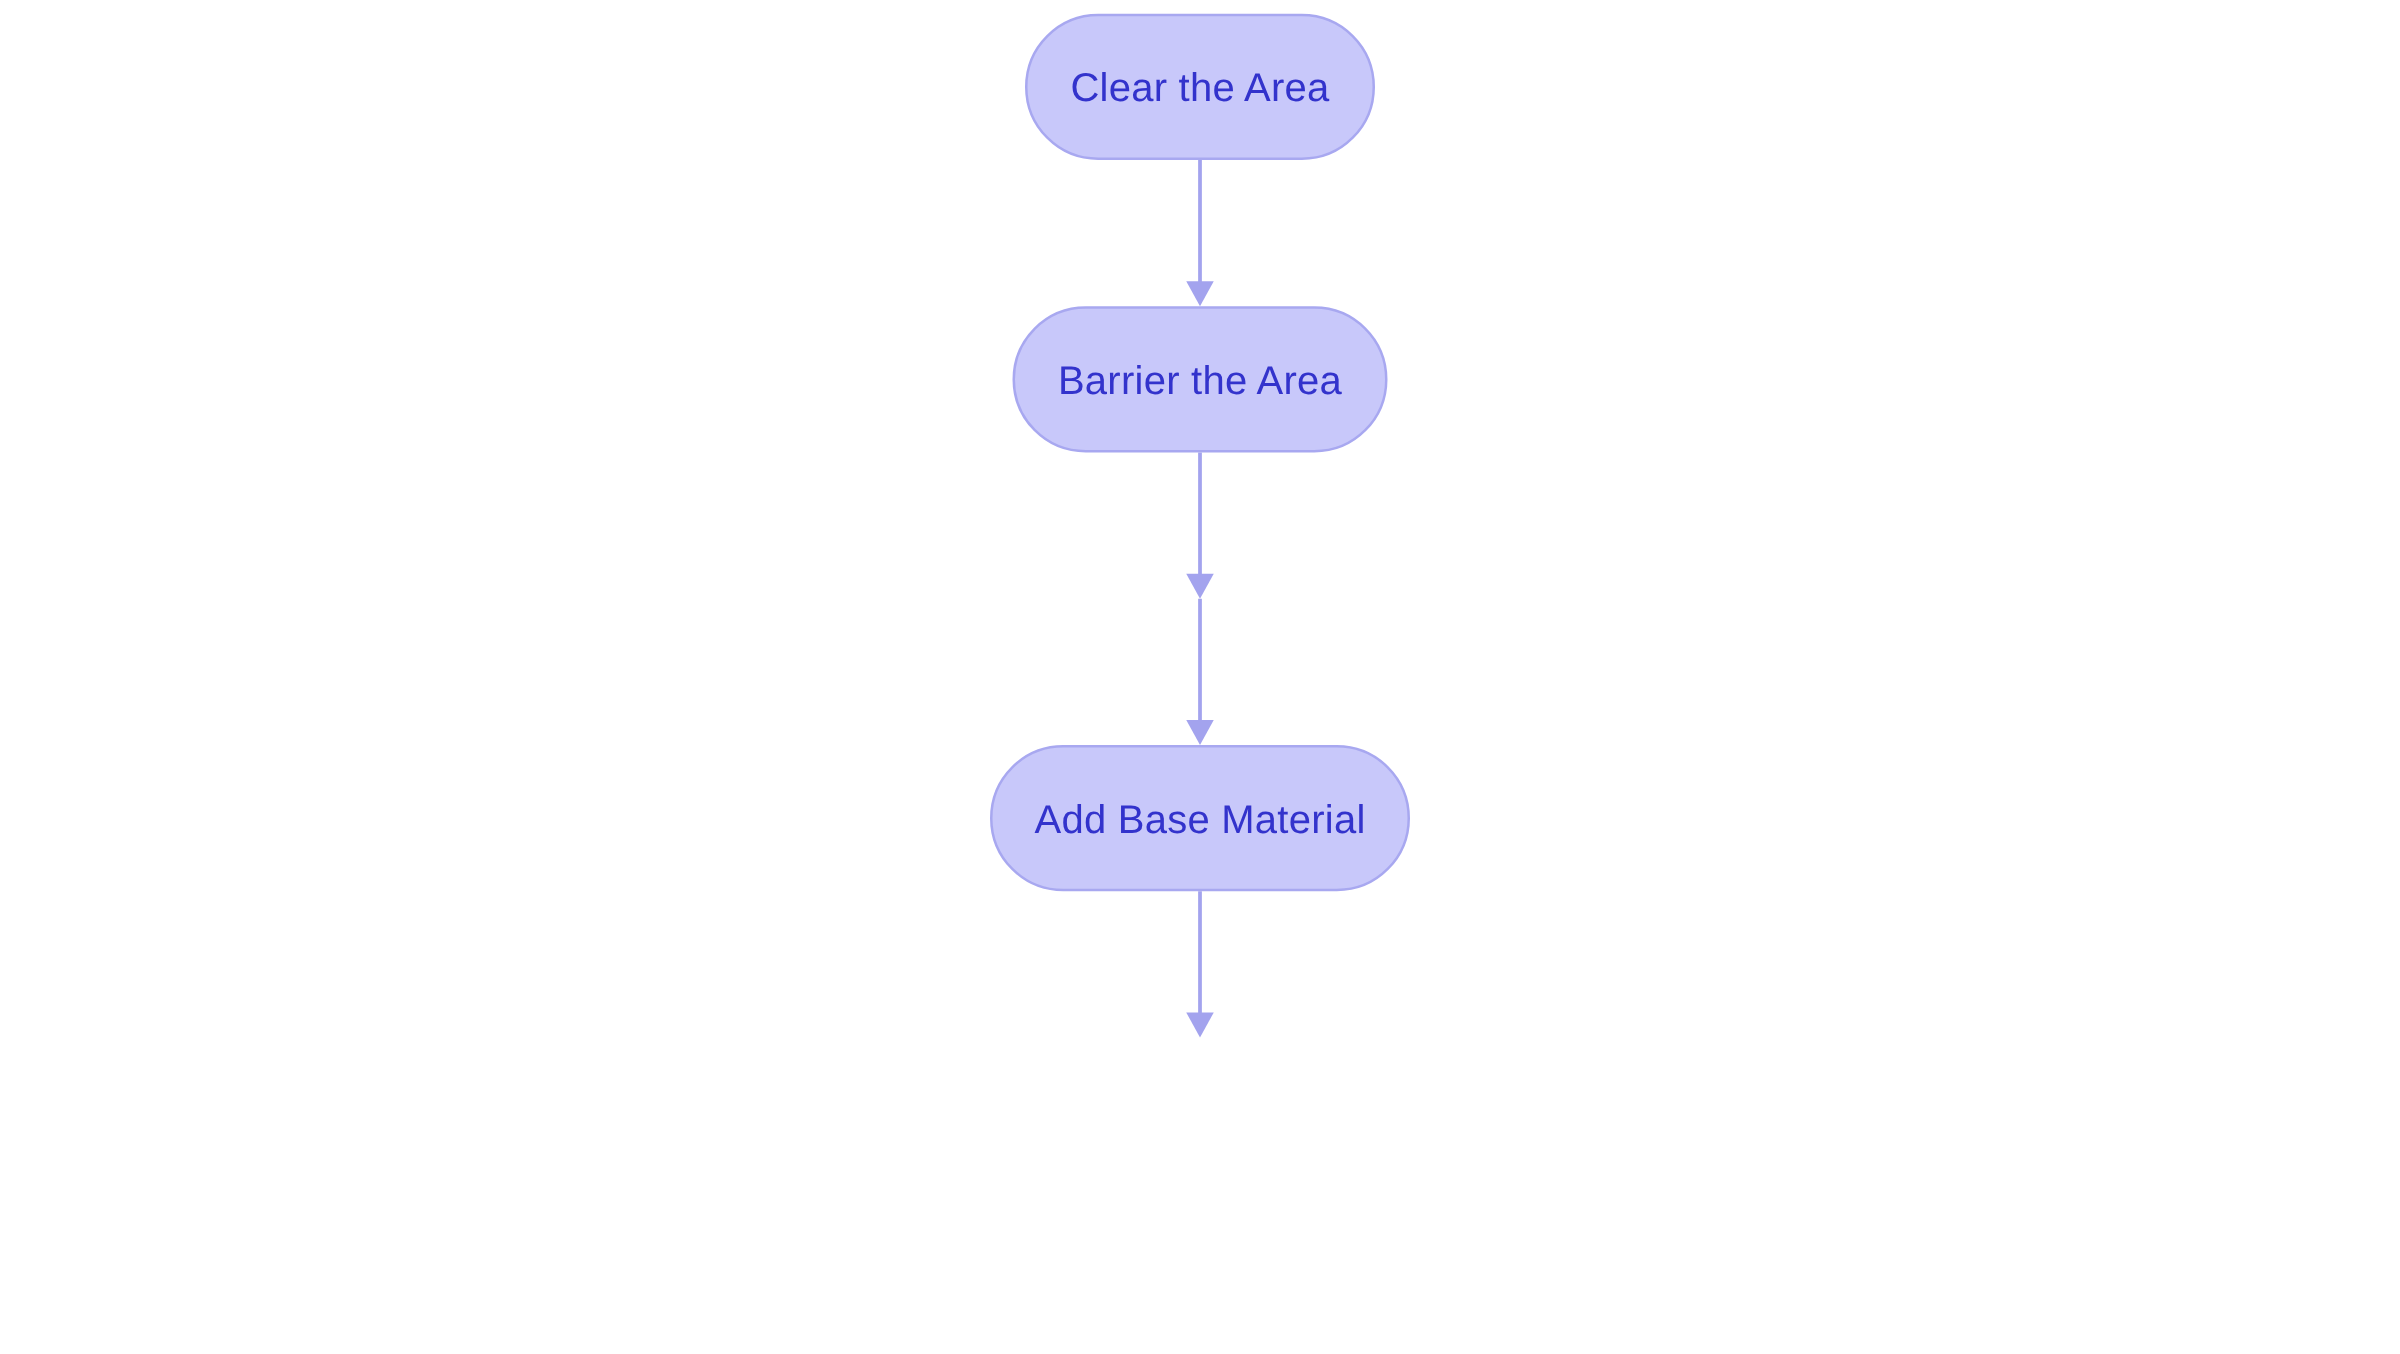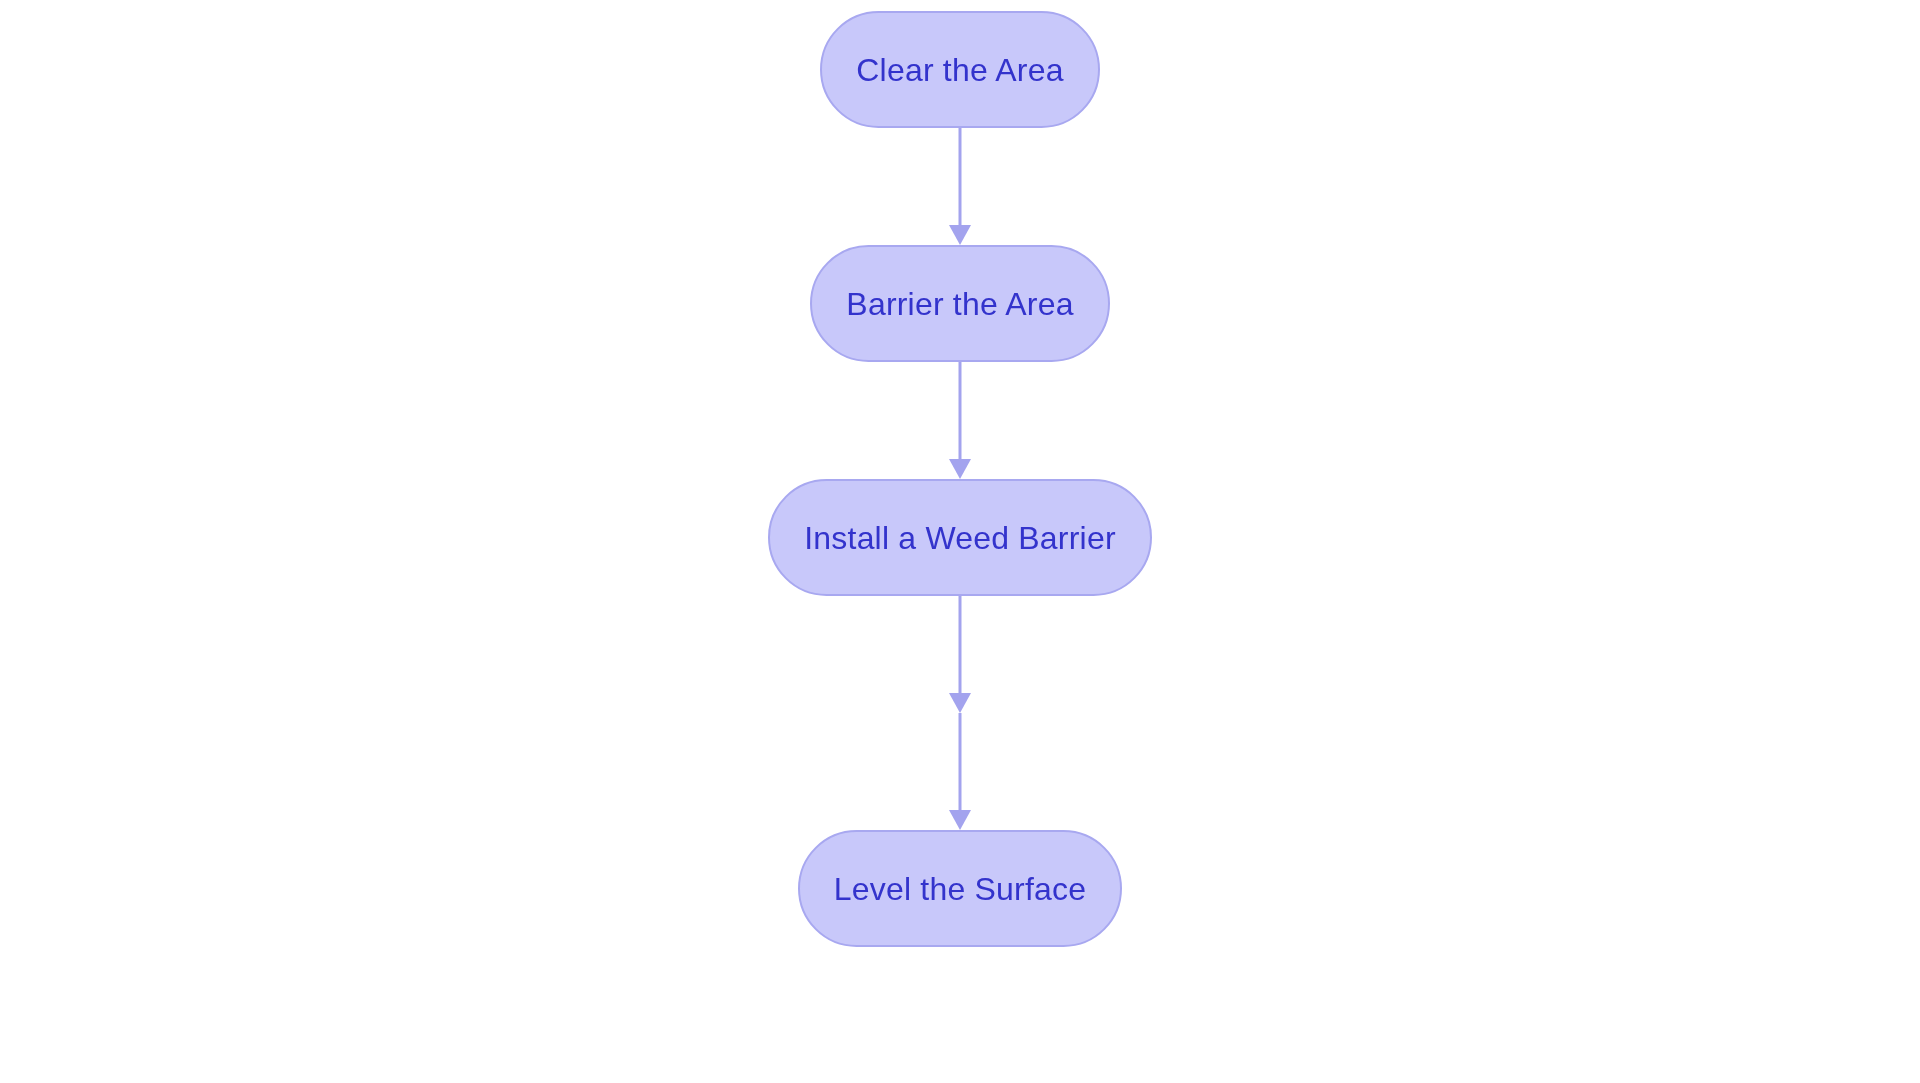--- a/index.html
+++ b/index.html
@@ -109,33 +109,30 @@
 
     <div class="node">
       <span class="node-label">Barrier the Area</span>
     </div>
 
     <div class="connector">
       <div class="connector-line"></div>
       <div class="connector-arrowhead"></div>
     </div>
 
+
+    <div class="connector">
+      <div class="connector-line"></div>
+      <div class="connector-arrowhead"></div>
+    </div>
+
     <div class="node">
-      <span class="node-label">Install a Weed Barrier</span>
+      <span class="node-label">Add Base Material</span>
     </div>
 
     <div class="connector">
       <div class="connector-line"></div>
       <div class="connector-arrowhead"></div>
     </div>
 
 
-    <div class="connector">
-      <div class="connector-line"></div>
-      <div class="connector-arrowhead"></div>
-    </div>
-
-    <div class="node">
-      <span class="node-label">Level the Surface</span>
-    </div>
-
   </div>
 </div>
 
 </body></html>

